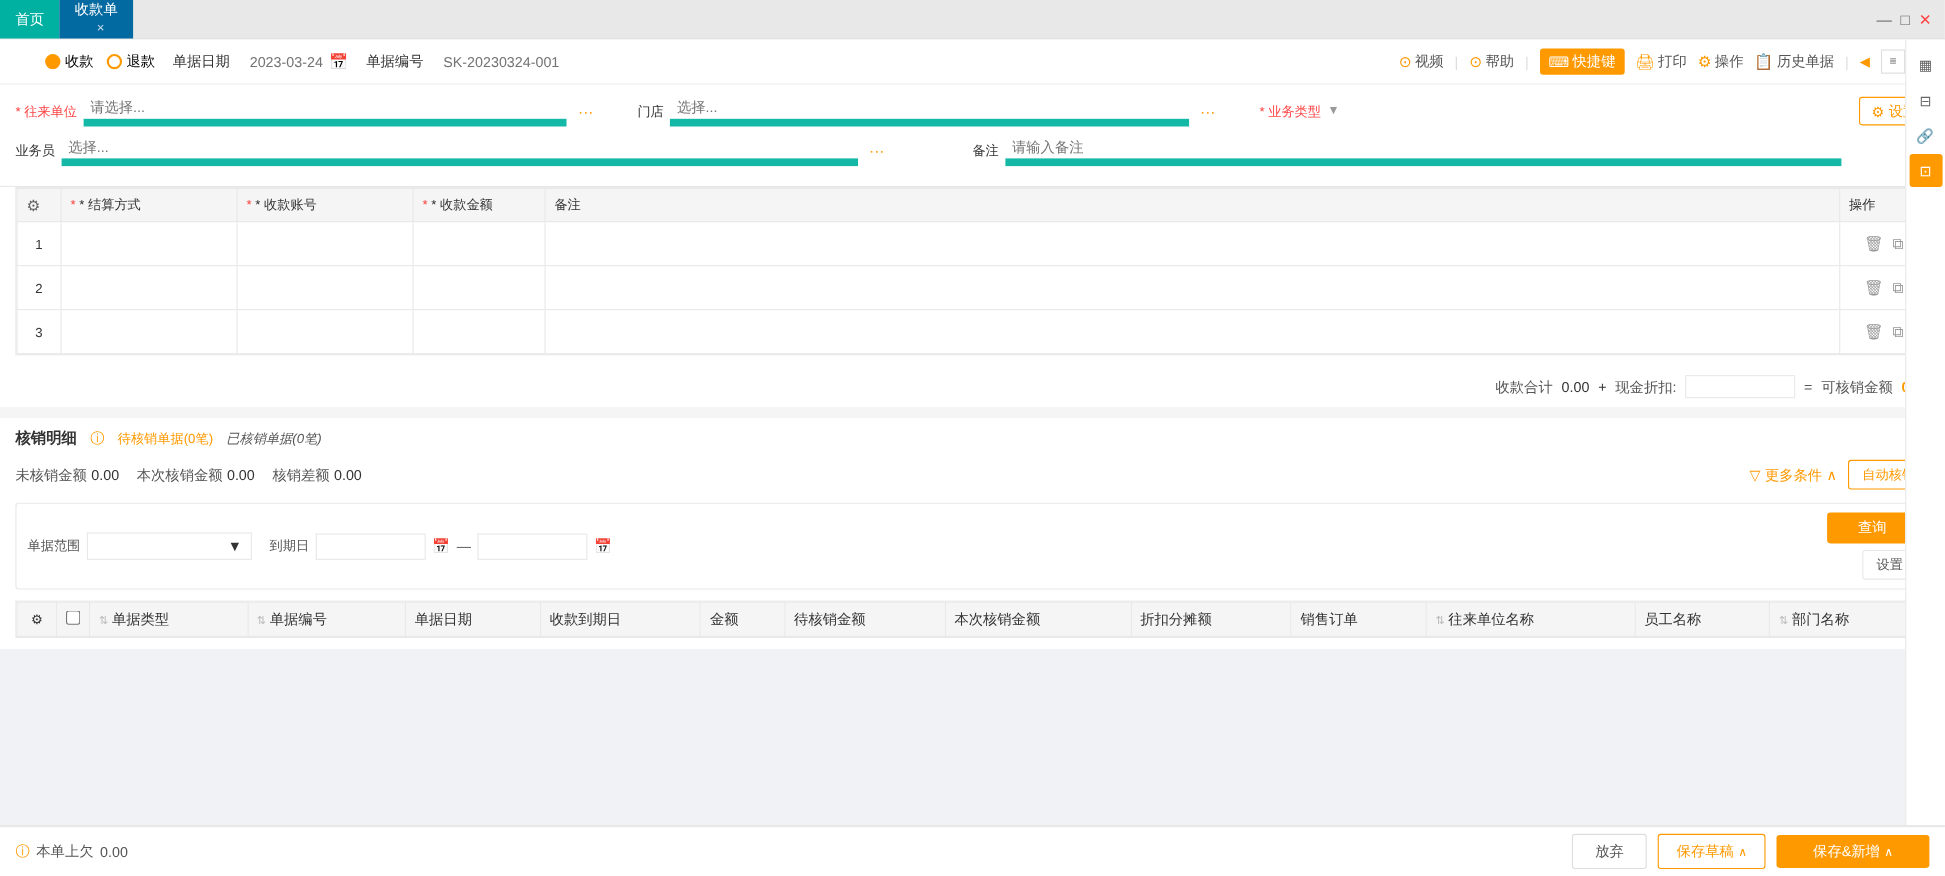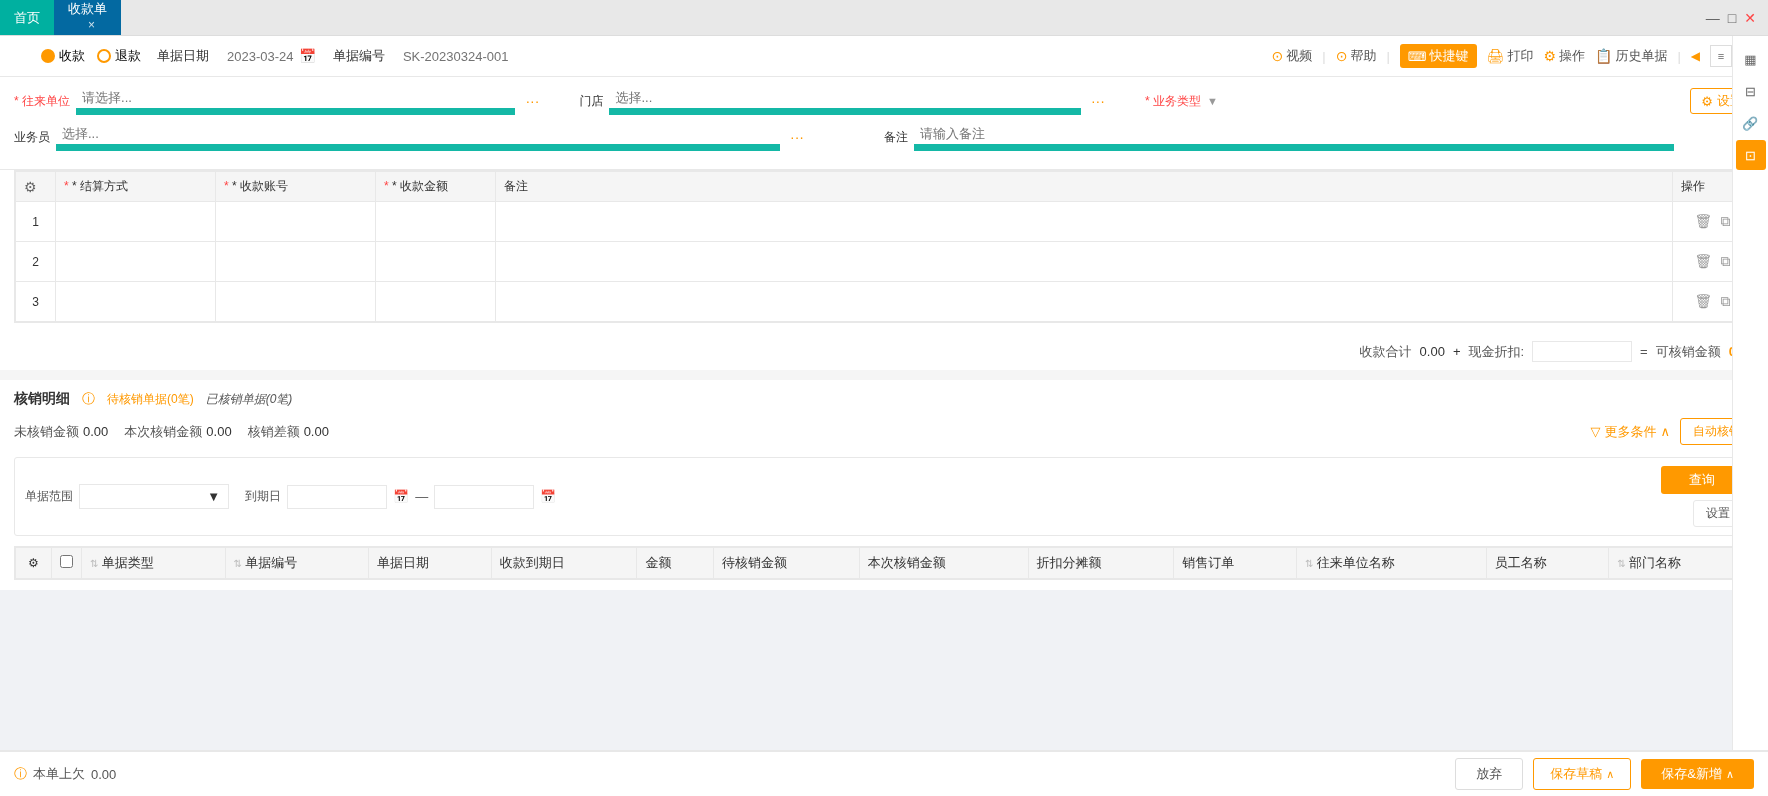--- a/index.html
+++ b/index.html
@@ -185,21 +185,21 @@
     .btn-abandon {
       border: 1px solid #ddd; color: #555; padding: 6px 20px;
       border-radius: 3px; cursor: pointer; background: #fff; font-size: 13px;
     }
     .btn-save-draft {
       border: 1px solid #f90; color: #f90; padding: 6px 16px;
       border-radius: 3px; cursor: pointer; background: #fff; font-size: 13px;
       display: flex; align-items: center; gap: 4px;
     }
     .btn-save-new {
-      background: #f90; color: #fff; padding: 6px 20px;
+      background: #f90; color: #fff; padding: 6px 33px;
       border-radius: 3px; cursor: pointer; border: none; font-size: 13px;
       display: flex; align-items: center; gap: 4px;
     }
     .btn-caret { font-size: 11px; }
 
     
     .right-panel {
       position: fixed; right: 0; top: 36px; bottom: 46px;
       width: 36px; background: #fff; border-left: 1px solid #e8e8e8;
       display: flex; flex-direction: column; align-items: center; gap: 2px;

